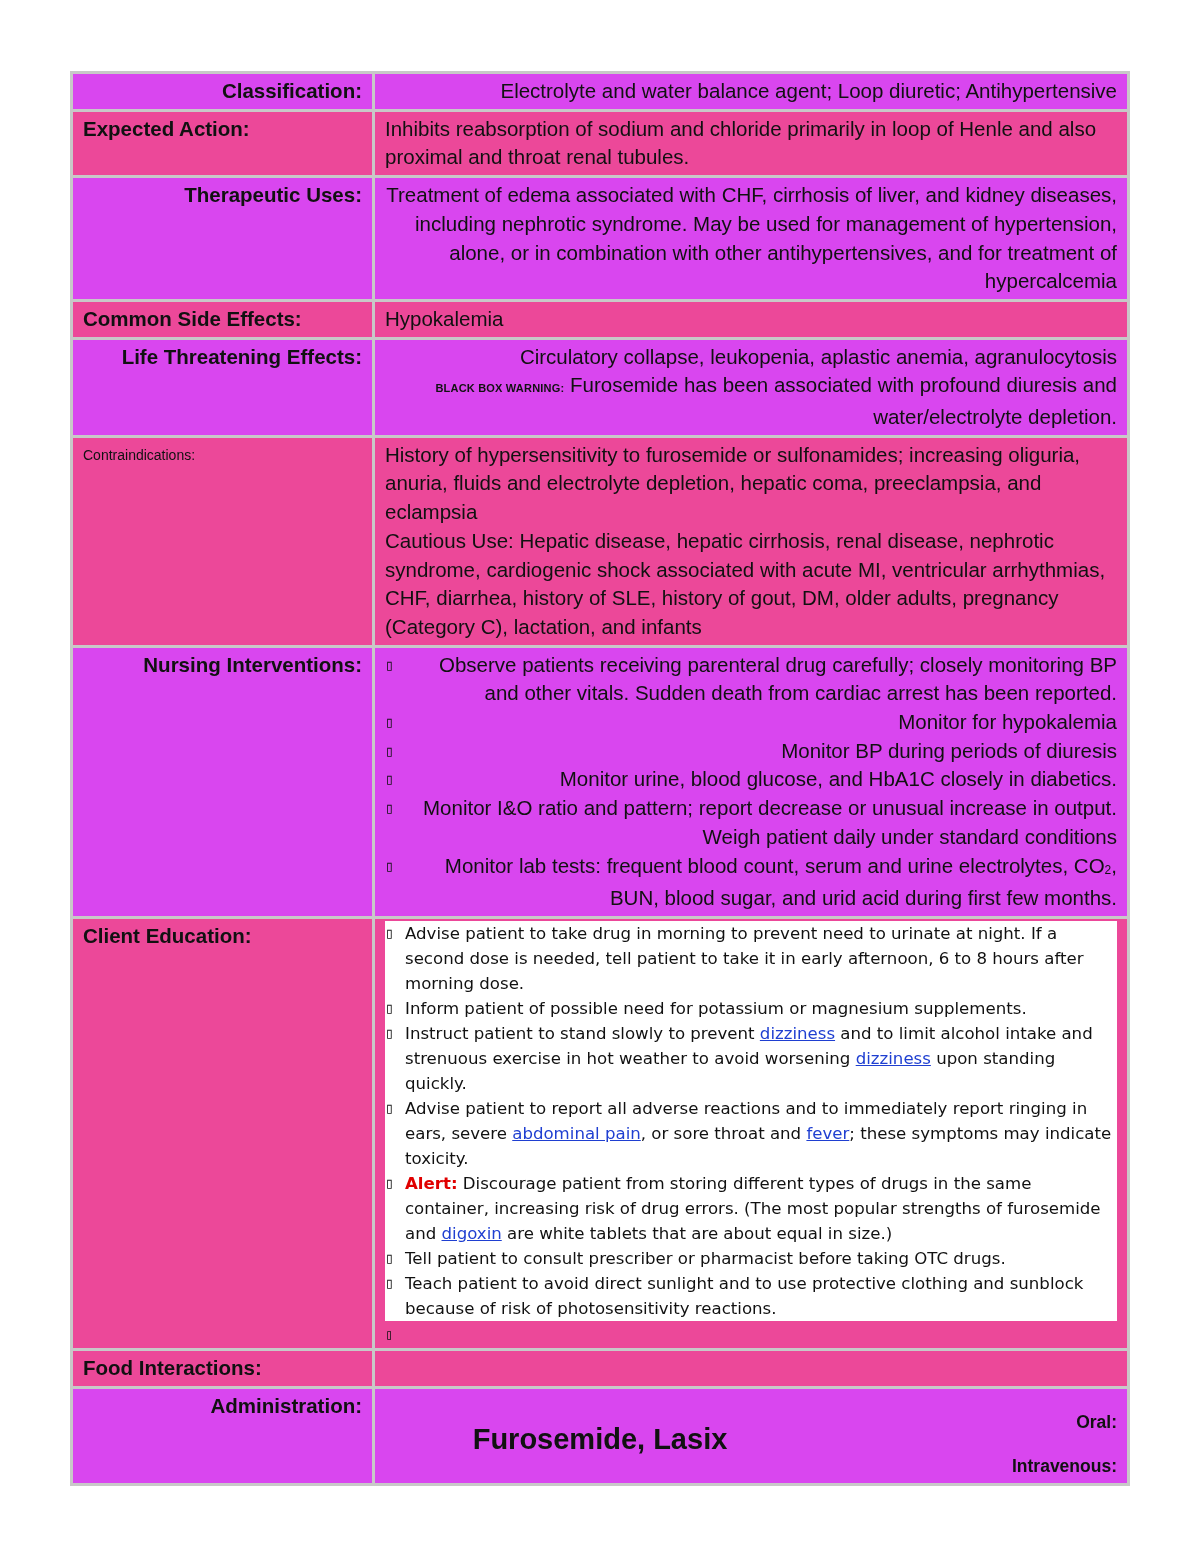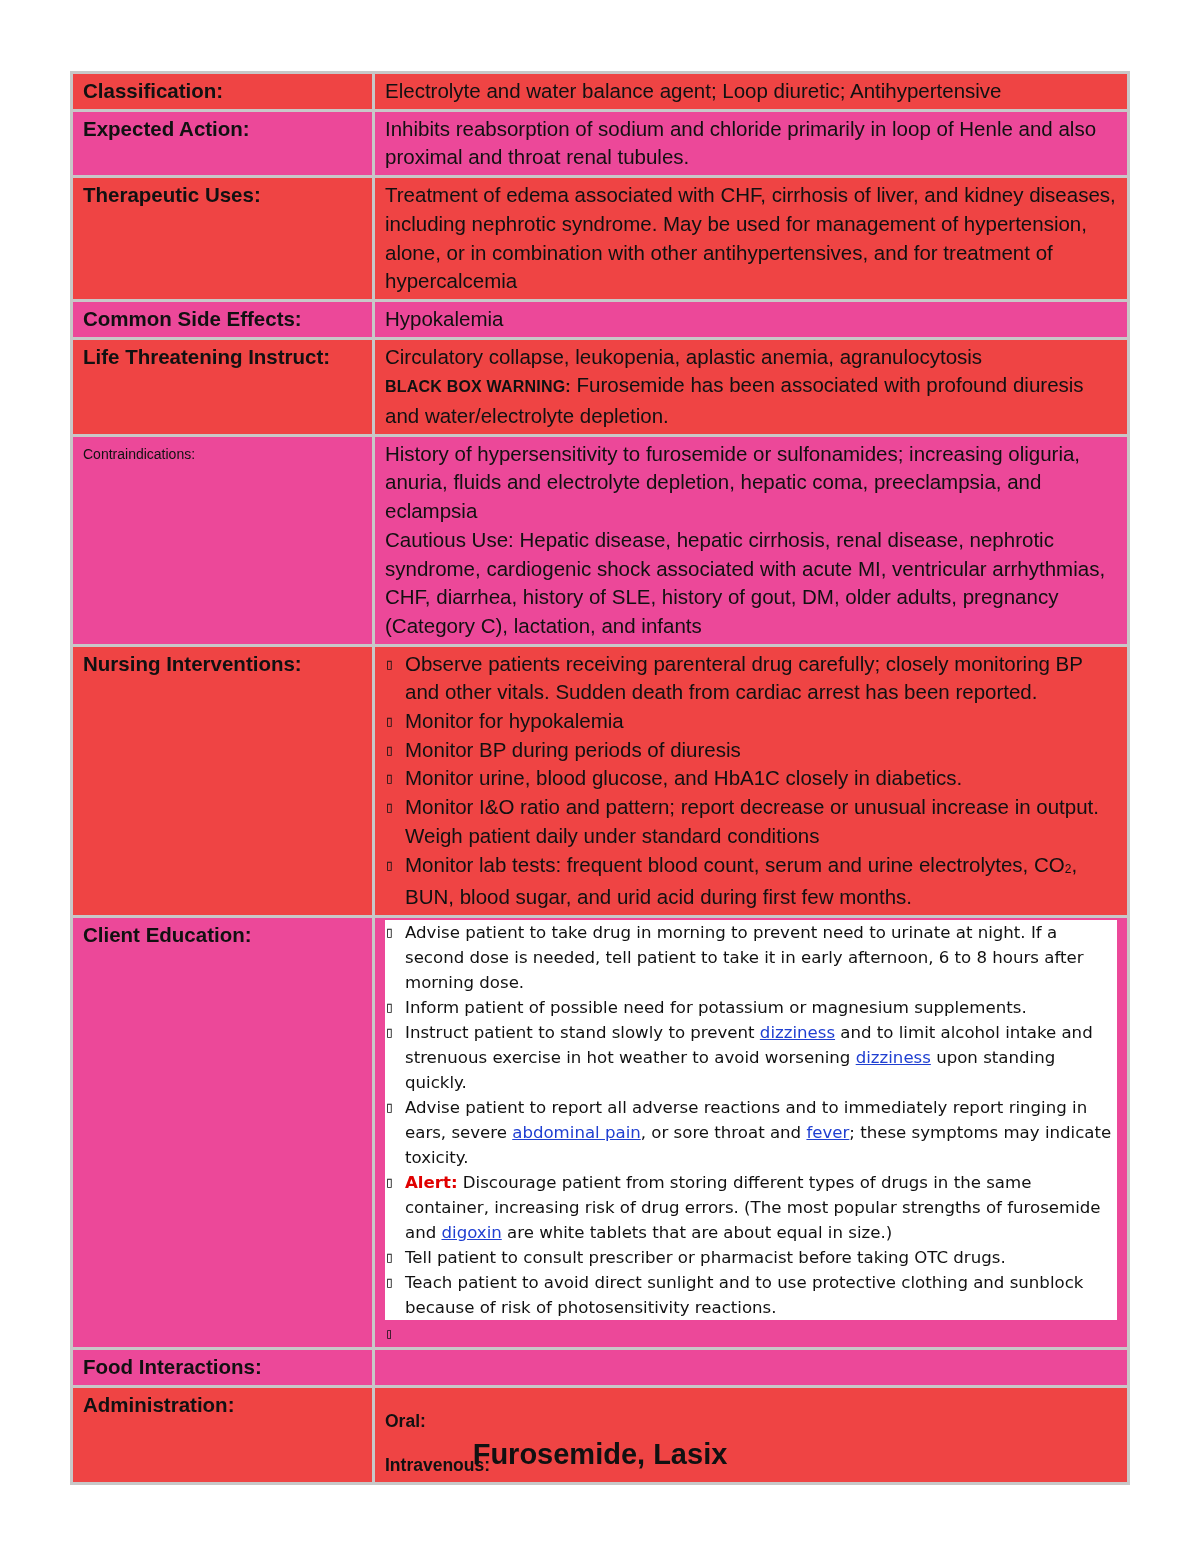--- a/index.html
+++ b/index.html
@@ -3,35 +3,35 @@
 <meta charset="utf-8">
 <style>
   html, body { margin: 0; padding: 0; background: #ffffff; }
   body { width: 1200px; height: 1553px; position: relative; font-family: "Liberation Sans", sans-serif; color: #111; }
   .sheet { position: absolute; left: 70px; top: 71px; width: 1060px; }
   table.drug { border-collapse: collapse; width: 1060px; table-layout: fixed; }
   table.drug td { border: 3px solid #c8c8c8; vertical-align: top; padding: 3px 10px 3px 10px; font-size: 20.5px; line-height: 28.7px; }
   td.lbl { width: 279px; font-weight: bold; font-size: 21px; }
   td.lbl.norm { font-weight: normal; font-size: 14px; }
   tr.shade td { background: #ec4899; }
-  tr.white td { background: #ef4444; }
-  .small-caps { font-size: 16px; font-weight: bold; letter-spacing: 0.2px; }
+  tr.white td { background: #d946ef; text-align: right; }
+  .small-caps { font-size: 11px; font-weight: bold; letter-spacing: 0.2px; }
   .b { font-weight: normal; }
   ul.bul { list-style: none; margin: 0; padding: 0; }
   ul.bul li { position: relative; padding-left: 20px; }
   ul.bul li .mk { position: absolute; left: 0; top: 0; font-family: "DejaVu Sans Mono", monospace; font-size: 15px; }
   .edu-cell { padding: 2px 10px 0 10px !important; }
   .edu-box { background: #ffffff; margin-right: 0; font-family: "DejaVu Sans", sans-serif; font-size: 16.6px; line-height: 25px; padding-bottom: 3px; }
   .edu-box li { padding-left: 19px; }
   .edu-box .mk { font-size: 14px; }
   .edu-tail { height: 27px; font-family: "DejaVu Sans Mono", monospace; font-size: 14px; line-height: 27px; }
   a.lnk { color: #1f3fd1; text-decoration: underline; }
   .alert { color: #e00000; font-weight: bold; }
   .admin-line { font-size: 17.5px; font-weight: bold; line-height: 28px; margin-top: 16px; }
-  .title { position: absolute; top: 1423px; left: 0; width: 1200px; text-align: center; font-size: 29px; font-weight: bold; margin-top: 15px; }
+  .title { position: absolute; top: 1423px; left: 0; width: 1200px; text-align: center; font-size: 29px; font-weight: bold; }
   sub.s { font-size: 12px; vertical-align: -1px; }
 </style>
 </head>
 <body>
 
 <div class="sheet">
 <table class="drug">
   <tbody>
         <tr class="white" style="height:35px">
     <td class="lbl">Classification:</td>
@@ -43,21 +43,21 @@
   </tr>
   <tr class="white">
     <td class="lbl">Therapeutic Uses:</td>
     <td>Treatment of edema associated with CHF, cirrhosis of liver, and kidney diseases, including nephrotic syndrome. May be used for management of hypertension, alone, or in combination with other antihypertensives, and for treatment of hypercalcemia</td>
   </tr>
   <tr class="shade">
     <td class="lbl">Common Side Effects:</td>
     <td>Hypokalemia</td>
   </tr>
   <tr class="white">
-    <td class="lbl">Life Threatening Instruct:</td>
+    <td class="lbl">Life Threatening Effects:</td>
     <td>
       <div>Circulatory collapse, leukopenia, aplastic anemia, agranulocytosis</div>
       <div><span class="small-caps">BLACK BOX WARNING:</span><span> Furosemide has been associated with profound diuresis and water/electrolyte depletion.</span></div>
     </td>
   </tr>
   <tr class="shade">
     <td class="lbl norm">Contraindications:</td>
     <td>
       <div>History of hypersensitivity to furosemide or sulfonamides; increasing oliguria, anuria, fluids and electrolyte depletion, hepatic coma, preeclampsia, and eclampsia</div>
       <div><span class="b">Cautious Use:</span><span> Hepatic disease, hepatic cirrhosis, renal disease, nephrotic syndrome, cardiogenic shock associated with acute MI, ventricular arrhythmias, CHF, diarrhea, history of SLE, history of gout, DM, older adults, pregnancy (Category C), lactation, and infants</span></div>

